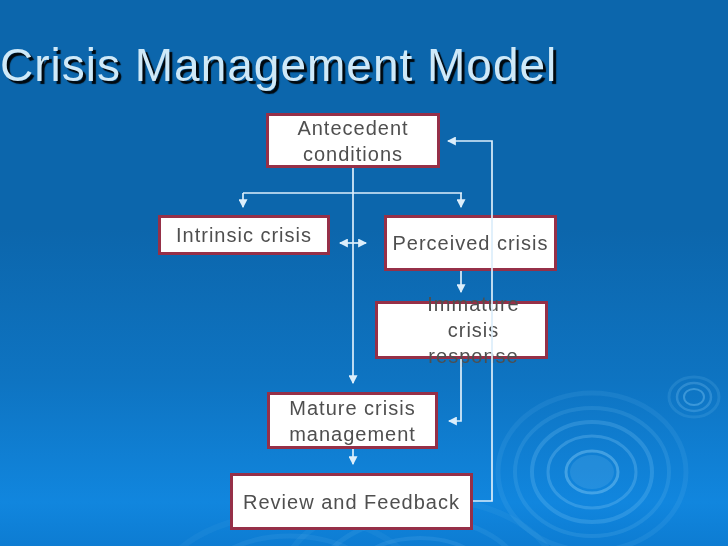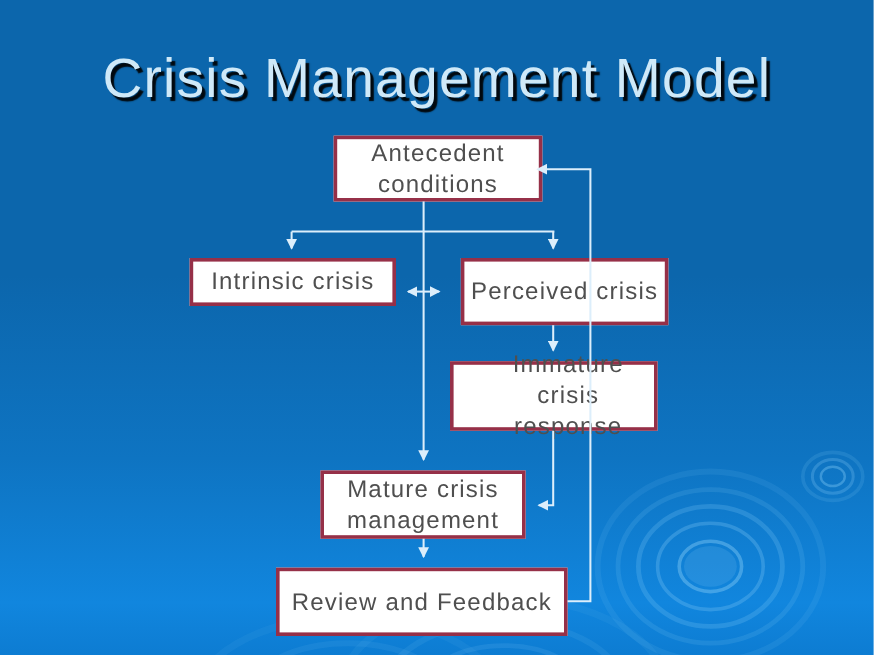--- a/index.html
+++ b/index.html
@@ -7,33 +7,33 @@
     position:relative; width:728px; height:546px; overflow:hidden;
     font-family:"Liberation Sans","DejaVu Sans",sans-serif;
     background:linear-gradient(180deg,
       var(--background_top) 0%, var(--background_top) 42%,
       var(--background_mid) 70%, var(--background_bottom) 92%,
       var(--background_edge) 100%);
   }
   svg.layer { position:absolute; left:0; top:0; width:728px; height:546px; }
   .title {
     position:absolute; top:38px; left:0; width:100%; margin:0;
-    text-align:center; font-size:46px; font-weight:normal; letter-spacing:1px;
+    text-align:left; font-size:46px; font-weight:normal; letter-spacing:1px;
     color:var(--title_text);
     text-shadow:3px 3px 1px rgba(0,0,0,0.92);
   }
   .node {
     position:absolute; box-sizing:border-box;
     background:var(--box_fill);
     border:3px solid var(--box_border);
     display:flex; align-items:center; justify-content:center;
     text-align:center; color:var(--box_text);
     font-size:20px; line-height:26px; letter-spacing:1px;
   }
-  #n-antecedent { left:266px; top:113px; width:174px; height:55px;margin-left:12px; }
+  #n-antecedent { left:266px; top:113px; width:174px; height:55px; }
   #n-intrinsic  { left:158px; top:215px; width:172px; height:40px; }
   #n-perceived  { left:384px; top:215px; width:173px; height:56px; }
   #n-immature   { left:375px; top:301px; width:173px; height:58px;padding-left:24px; }
   #n-mature     { left:267px; top:392px; width:171px; height:57px; }
   #n-review     { left:230px; top:473px; width:243px; height:57px; }
   .edge { stroke:var(--line); stroke-width:1.7; fill:none; }
   .ripple { fill:none; stroke:var(--ripple); }
 </style>
 </head>
 <body>

